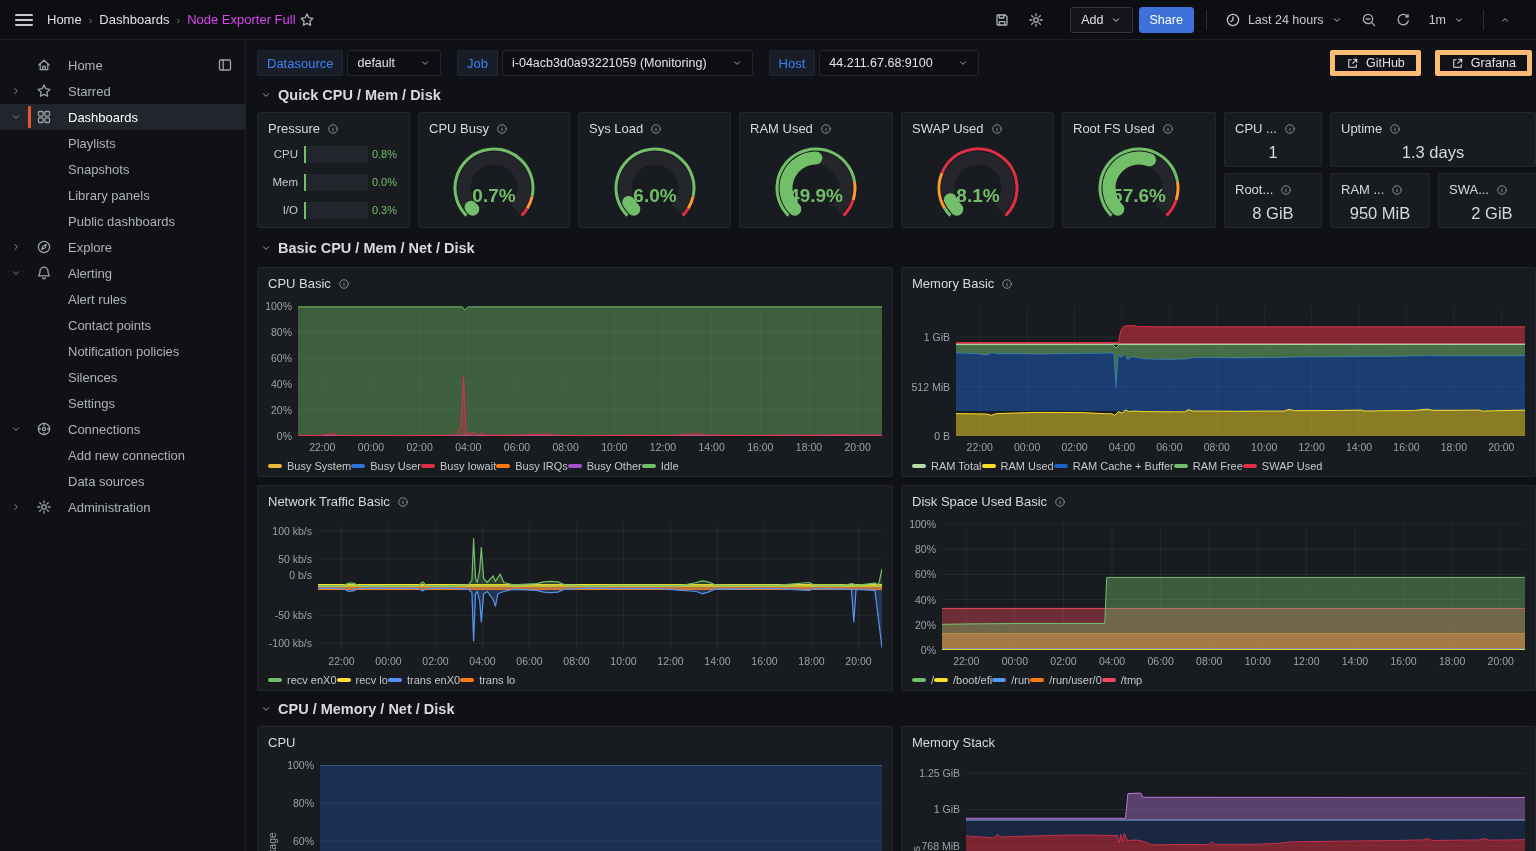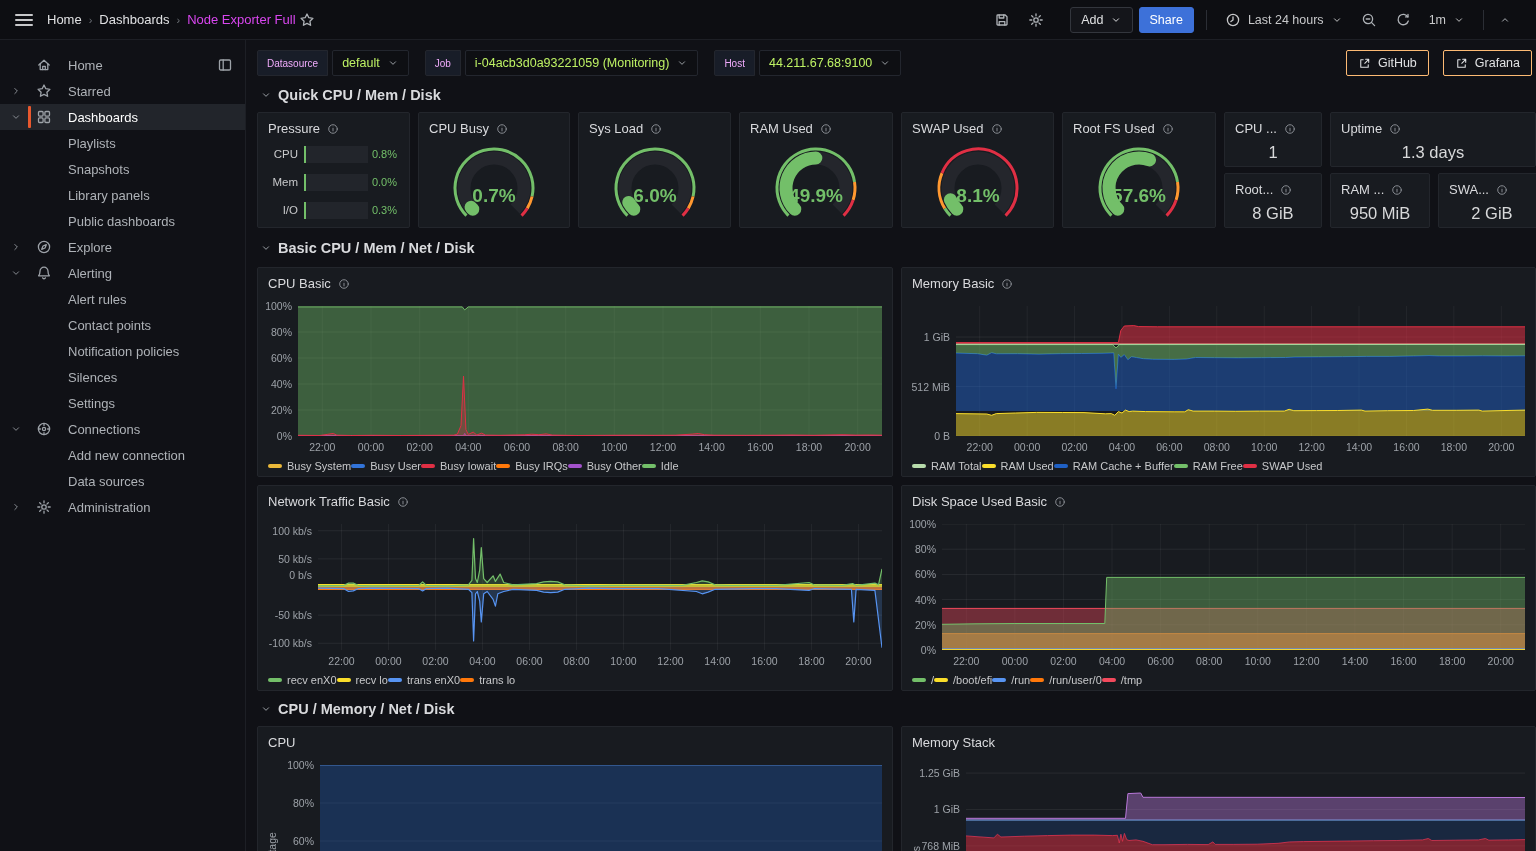--- a/index.html
+++ b/index.html
@@ -34,26 +34,26 @@
   .side-item .lbl { padding-left:68px; }
   .side-item.active { background:#22252b; color:#ffffff; }
   .side-item.active .lbl { font-weight:500; }
   .side-item.active::before { content:""; position:absolute; left:28px; top:2px; bottom:2px; width:3px; background:#e8582e; border-radius:1px; }
   .side-item .dock { position:absolute; right:12px; color:#9da2a8; display:flex; }
 
   
   #dash-toolbar { position:absolute; left:257px; top:50px; right:0; height:26px; display:flex; align-items:center; z-index:10; }
   .var-group { display:flex; margin-right:16px; }
   .var-label { height:26px; display:flex; align-items:center; padding:0 9px; background:#181d28; border:1px solid #23262e;
-               color:#f0abfc; font-size:10px; font-weight:500; border-radius:2px 0 0 2px; }
-  .var-value { height:26px; display:flex; align-items:center; gap:7px; padding:0 9px; margin-left:4px; background:#0e0f13;
-               border:1px solid #23262e; color:#bef264; font-size:12.5px; border-radius:2px; cursor:pointer; }
+               color:#3b82f6; font-size:13px; font-weight:500; border-radius:2px 0 0 2px; }
+  .var-value { height:26px; display:flex; align-items:center; gap:24px; padding:0 9px; margin-left:4px; background:#0e0f13;
+               border:1px solid #23262e; color:#e5e5e5; font-size:12.5px; border-radius:2px; cursor:pointer; }
   .var-value .chev { color:#9da2a8; display:flex; }
   .toolbar-links { margin-left:auto; display:flex; gap:14px; padding-right:4px; }
-  .link-btn { height:26px; display:flex; align-items:center; gap:7px; padding:0 11px; border:1px solid #fdba74;
+  .link-btn { height:26px; display:flex; align-items:center; gap:7px; padding:0 11px; border:5px solid #fdba74;
               border-radius:2px; font-size:12.5px; font-weight:500; color:#e0e1e3; cursor:pointer; background:#111217; }
 
   
   .section-header { position:absolute; display:flex; align-items:center; gap:6px; font-size:14.5px; font-weight:600;
                     color:#d9dadd; cursor:pointer; }
   .section-header .chev { color:#9da2a8; display:flex; }
   .panel { position:absolute; background:#181b20; border:1px solid #23262c; border-radius:2px; }
   .panel-header { height:26px; display:flex; align-items:center; justify-content:center; gap:7px; padding-top:5px;
                   font-size:13px; font-weight:500; color:#d9dadd; cursor:pointer; }
   .panel-header.left { justify-content:flex-start; padding-left:10px; }

